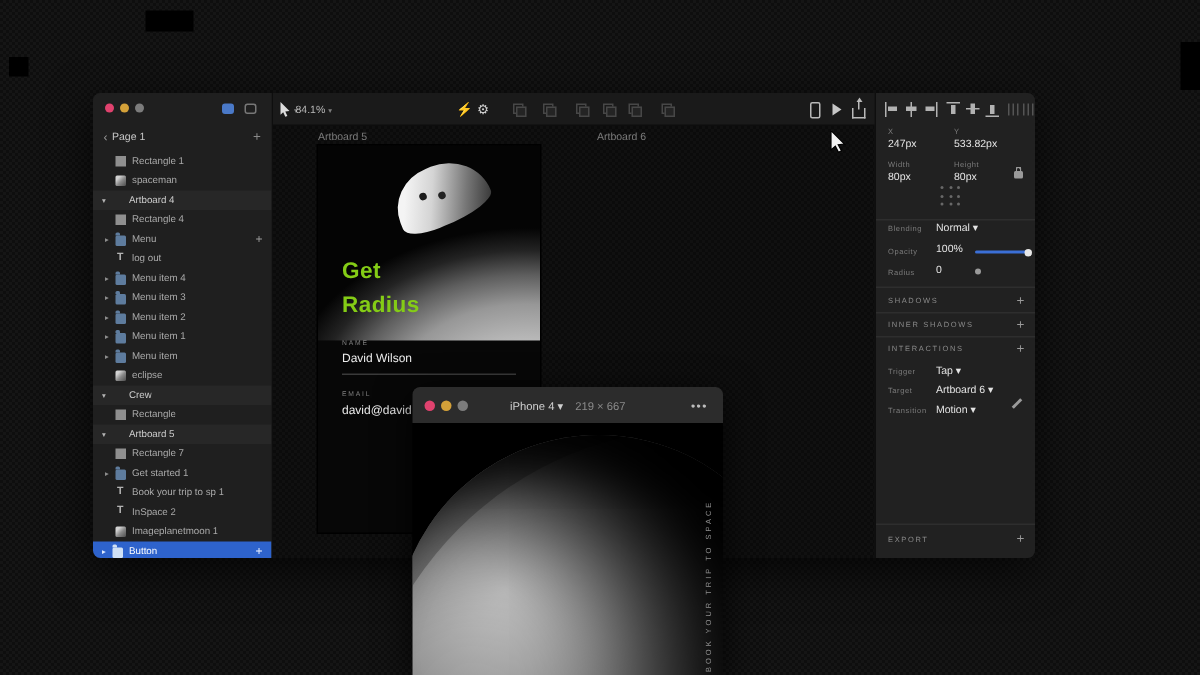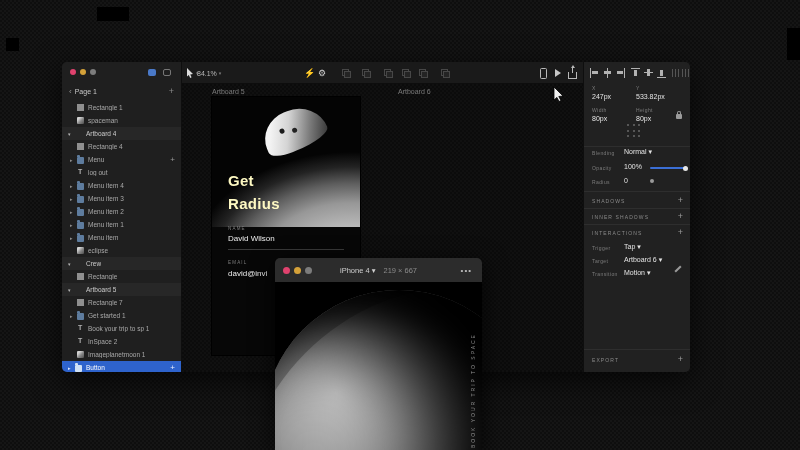--- a/index.html
+++ b/index.html
@@ -74,21 +74,21 @@
   .artboard { position:absolute; background:#070707; box-shadow:0 0 0 1px #000; }
 
   
   .ab5-photo { position:absolute; left:0; top:0; width:100%; height:130px; overflow:hidden;
     background:radial-gradient(140% 115% at 94% 132%, #e3e3e3 0%, #bdbdbd 26%, #979797 44%, #5e5e5e 57%, #232323 68%, #040404 78%) #000; }
   .capsule { position:absolute; left:50px; top:13px; width:64px; height:40px; transform:rotate(-22deg);
     background:linear-gradient(115deg,#f4f4f4 18%,#d4d4d4 42%,#787878 72%,#2c2c2c);
     border-radius:48% 52% 62% 38% / 72% 78% 28% 22%; }
   .capsule::after { content:""; position:absolute; left:18px; top:14px; width:5px; height:5px; border-radius:50%;
     background:#1c1c1c; box-shadow:12px 4px 0 #222; }
-  .ab5-heading { position:absolute; left:16px; top:72px; color:#fef9c3; font-size:15px; font-weight:600; line-height:23px; letter-spacing:.3px; }
+  .ab5-heading { position:absolute; left:16px; top:72px; color:#84cc16; font-size:15px; font-weight:600; line-height:23px; letter-spacing:.3px; }
   .field-label { position:absolute; left:16px; color:#7d7d7d; font-size:4.5px; letter-spacing:1.2px; }
   .field-value { position:absolute; left:16px; color:#ececec; font-size:8px; }
   .field-line { position:absolute; left:16px; width:116px; height:1px; background:#3a3a3a; }
 
   
   .astro-bg { position:absolute; inset:0; overflow:hidden;
     background:radial-gradient(130% 85% at 50% 18%, #1d1d1d, #080808 55%, #020202); }
   .helmet { position:absolute; left:44px; top:6px; width:58px; height:66px;
     border-radius:50% 50% 46% 46% / 55% 55% 45% 45%;
     background:radial-gradient(circle at 62% 30%, #575757 4%, #232323 32%, #0a0a0a 66%);
@@ -391,21 +391,21 @@
         <div class="capsule"></div>
       </div>
       <div class="ab5-heading">
         <div>Get</div>
         <div>Radius</div>
       </div>
       <div class="field-label" style="top:129px">NAME</div>
       <div class="field-value" style="top:137px">David Wilson</div>
       <div class="field-line" style="top:152px"></div>
       <div class="field-label" style="top:163px">EMAIL</div>
-      <div class="field-value" style="top:172px">david@invi</div>
+      <div class="field-value" style="top:172px">david@david</div>
     </div>
 
     <div class="ab-label" style="left:216px;top:4px">Artboard 6</div>
   </div>
 
   <div class="inspector">
     <span class="ai a-left" style="left:6px"></span>
     <span class="ai a-ch" style="left:19px"></span>
     <span class="ai a-right" style="left:32px"></span>
     <span class="ai a-top" style="left:47px"></span>

